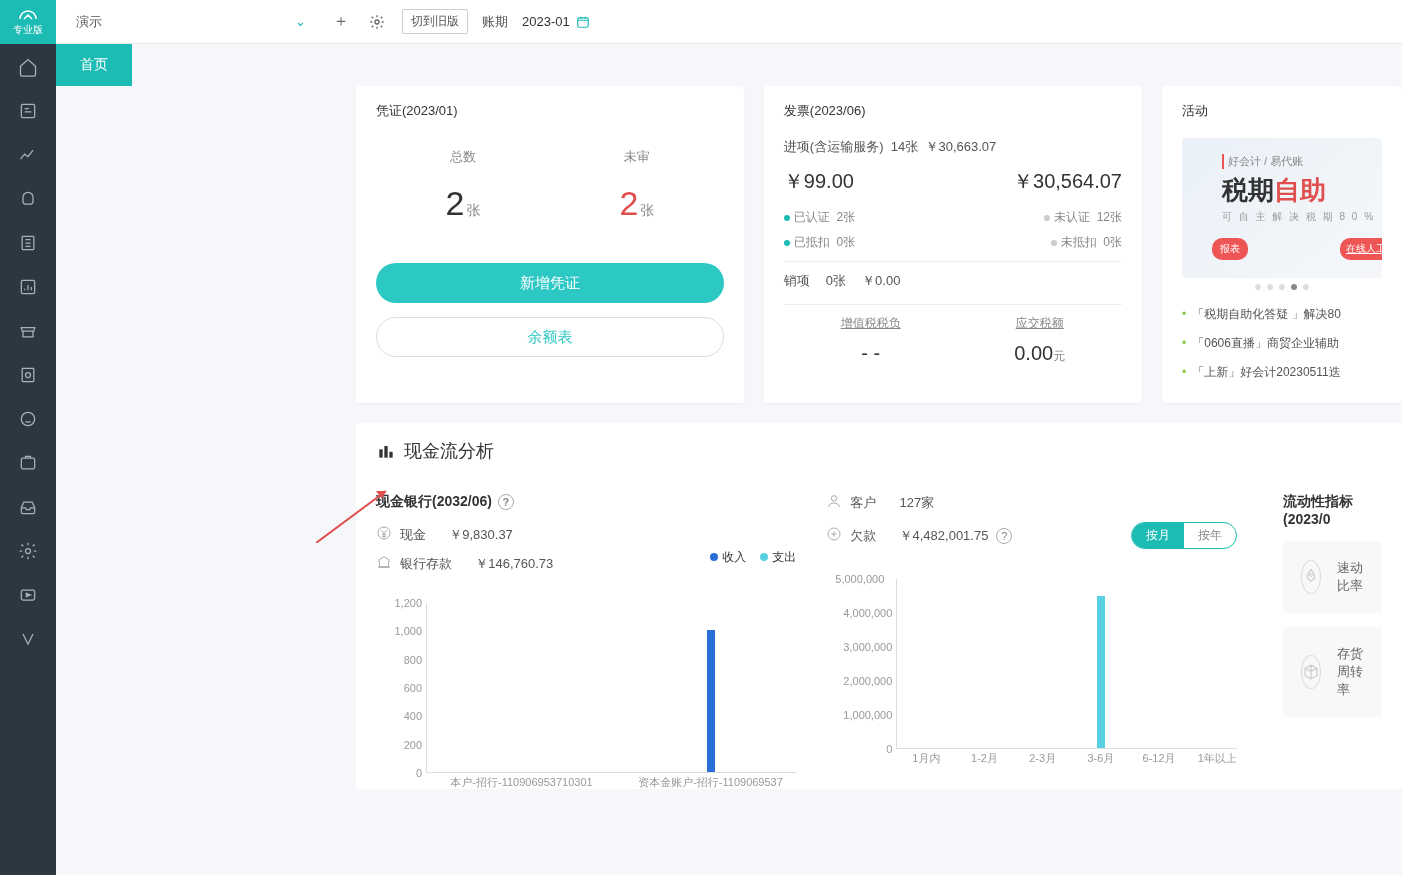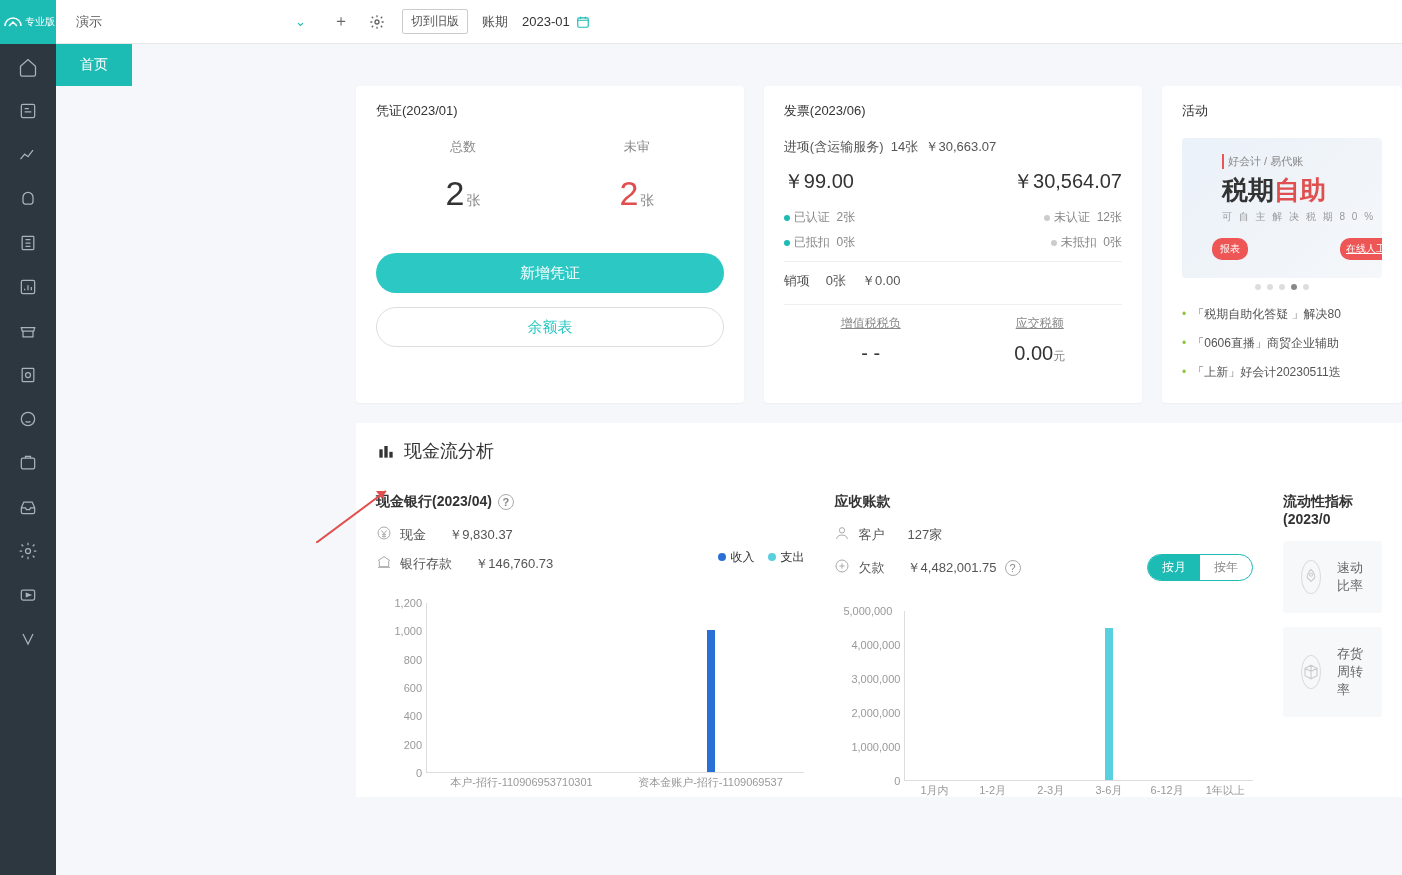--- a/index.html
+++ b/index.html
@@ -1,39 +1,39 @@
 <!DOCTYPE html>
 <html><head>
 <meta charset="utf-8">
 <style>
 * { margin: 0; padding: 0; box-sizing: border-box; }
 body { font-family: "Microsoft YaHei", Arial, sans-serif; background: #f5f7fa; color: #333; overflow: hidden; width: 1402px; height: 875px; }
 .topbar { height: 44px; background: #fff; border-bottom: 1px solid #e8e8e8; display: flex; align-items: center; padding: 0 10px; gap: 14px; }
-.logo-badge { width: 56px; height: 44px; background: #1cbbb4; color: #fff; display: flex; flex-direction: row; align-items: center; justify-content: center; font-size: 10px; position: absolute; left: 0; top: 0; }
+.logo-badge { width: 56px; height: 44px; background: #1cbbb4; color: #fff; display: flex; flex-direction: column; align-items: center; justify-content: center; font-size: 10px; position: absolute; left: 0; top: 0; }
 .logo-badge svg { width: 24px; height: 16px; }
 .topbar-inner { margin-left: 56px; display: flex; align-items: center; gap: 14px; width: 100%; }
 .demo-select { width: 250px; height: 28px; border: none; background: #fff; padding: 0 10px; display: flex; align-items: center; justify-content: space-between; color: #555; font-size: 13px; cursor: pointer; }
 .demo-select .chev { color: #1cbbb4; }
 .icon-btn { width: 22px; height: 22px; display: flex; align-items: center; justify-content: center; color: #666; cursor: pointer; }
 .old-ver { border: 1px solid #ccc; padding: 3px 8px; font-size: 12px; color: #555; border-radius: 2px; cursor: pointer; }
 .period-label { font-size: 13px; color: #555; }
 .period-val { font-size: 13px; color: #333; display: flex; align-items: center; gap: 6px; }
 .sidebar { position: absolute; left: 0; top: 44px; width: 56px; bottom: 0; background: #2d3740; display: flex; flex-direction: column; align-items: center; padding-top: 10px; gap: 18px; }
 .sidebar .sico { width: 26px; height: 26px; color: #a7b3bd; cursor: pointer; display: flex; align-items: center; justify-content: center; }
 .tabrow { position: absolute; left: 56px; top: 44px; height: 42px; display: flex; align-items: stretch; }
 .tab-active { background: #1cbbb4; color: #fff; padding: 0 24px; display: flex; align-items: center; font-size: 14px; }
 .content { position: absolute; left: 56px; top: 86px; right: 0; bottom: 0; overflow: hidden; padding: 0; }
 .row1 { display: flex; gap: 20px; padding: 0 0 0 300px; margin-top: 0; }
 .card { background: #fff; border-radius: 4px; padding: 16px 20px; box-shadow: 0 1px 2px rgba(0,0,0,0.04); }
 .card-voucher { width: 400px; }
 .card-invoice { width: 390px; }
 .card-activity { width: 240px; flex-shrink: 0; }
 .card-title { font-size: 13px; color: #333; margin-bottom: 18px; }
 .voucher-stats { display: flex; justify-content: space-around; margin-bottom: 40px; }
-.vstat { text-align: center; }
+.vstat { text-align: center; margin-top: 10px; }
 .vstat .lbl { color: #888; font-size: 13px; margin-bottom: 18px; }
 .vstat .num { font-size: 34px; font-weight: 500; }
 .vstat .unit { font-size: 14px; color: #888; margin-left: 2px; }
 .vstat.red .num { color: #e04e4e; }
 .btn-primary { width: 100%; height: 40px; background: #2cc8c4; color: #fff; border: none; border-radius: 20px; font-size: 15px; cursor: pointer; margin-bottom: 14px; }
 .btn-outline { width: 100%; height: 40px; background: #fff; color: #2cc8c4; border: 1px solid #ddd; border-radius: 20px; font-size: 15px; cursor: pointer; }
 .inv-line { font-size: 13px; color: #555; margin-bottom: 12px; }
 .inv-amounts { display: flex; justify-content: space-between; align-items: baseline; margin-bottom: 14px; }
 .inv-amt { font-size: 20px; font-weight: 500; }
 .inv-sub { display: flex; justify-content: space-between; font-size: 12px; color: #888; margin-bottom: 8px; }
@@ -57,21 +57,21 @@
 .pager-dots span { width:6px;height:6px;border-radius:50%;background:#ddd;}
 .pager-dots span.active{background:#888;}
 .act-list { list-style:none; font-size:12px; color:#555; margin-top:10px;}
 .act-list li { padding:6px 0; }
 .act-list li::before { content:"•"; color:#8cc63f; margin-right:6px;}
 .cash-section { background:#fff; margin: 20px 0 0 300px; padding: 16px 20px; }
 .cash-head { display:flex; align-items:center; gap:8px; font-size:18px; font-weight:500; margin-bottom: 30px;}
 .cash-grid { display:flex; gap: 30px; }
 .cash-col1 { width: 440px; position:relative;}
 .cash-col2 { width: 430px; }
-.cash-col3 { flex:1; }
+.cash-col3 { flex:1;margin-left:16px; }
 .subhead { font-size: 14px; font-weight: bold; margin-bottom: 14px; display:flex; align-items:center; gap:6px;}
 .kv { font-size: 13px; color:#555; margin-bottom: 10px; display:flex; align-items:center; gap:8px;}
 .kv .ico { color:#aaa; }
 .legend { position:absolute; right:0; top:56px; font-size:12px; display:flex; gap:14px;}
 .legend .sw { display:inline-block; width:8px; height:8px; border-radius:50%; margin-right:4px;}
 .sw-blue { background:#2a6fd6;}
 .sw-cyan { background:#58d0e0;}
 .chart { position:relative; height: 210px; margin-top: 30px; border-left:1px solid #ddd; border-bottom:1px solid #ddd; margin-left: 50px;}
 .ylabel { position:absolute; left:-50px; font-size:11px; color:#999; transform: translateY(-50%); width:45px; text-align:right;}
 .xlabel { position:absolute; bottom:-18px; font-size:11px; color:#999; transform:translateX(-50%); white-space:nowrap;}
@@ -293,21 +293,21 @@
           <rect x="10" y="6" width="4" height="14"></rect>
           <rect x="16" y="13" width="4" height="7"></rect>
         </svg>
       <span>现金流分析</span>
     </div>
 
     <div class="cash-grid">
 
       <div class="cash-col1">
         <div class="subhead">
-          <span>现金银行(2023/04)</span>
+          <span>现金银行(2032/06)</span>
           <span class="qicon">?</span>
         </div>
         <svg class="arrow" style="left:-60px; top:-10px;" width="80" height="60">
             <line class="arrow-line" x1="0" y1="60" x2="70" y2="8"></line>
             <polygon class="arrow-head" points="70,8 60,8 66,16"></polygon>
           </svg>
         <div class="kv">
           <span class="ico">
             <svg width="16" height="16" viewBox="0 0 24 24" fill="none" stroke="#aaa" stroke-width="1.5">
                 <circle cx="12" cy="12" r="9"></circle>
@@ -336,21 +336,20 @@
             <div class="ylabel" style="top: 56.6667px; left: -50px; width: 45px;">800</div>
             <div class="ylabel" style="top: 28.3333px; left: -50px; width: 45px;">1,000</div>
             <div class="ylabel" style="top: 0px; left: -50px; width: 45px;">1,200</div>
             <div class="xlabel" style="left: 94.5px;">本户-招行-110906953710301</div>
             <div class="xlabel" style="left: 283.5px;">资本金账户-招行-1109069537</div>
             <div class="bar" style="background: rgb(42, 111, 214); left: 279.5px; height: 141.667px;"></div>
           </div>
       </div>
 
       <div class="cash-col2">
-        <div class="subhead">应收账款</div>
         <div class="kv">
           <span class="ico">
             <svg width="16" height="16" viewBox="0 0 24 24" fill="none" stroke="#aaa" stroke-width="1.5">
                 <circle cx="12" cy="8" r="4"></circle>
                 <path d="M4 21c0-4 4-6 8-6s8 2 8 6"></path>
               </svg>
           </span>
           <span>客户</span>&nbsp;&nbsp;<span>127家</span>
         </div>
         <div style="display:flex; justify-content:space-between; align-items:center;">

